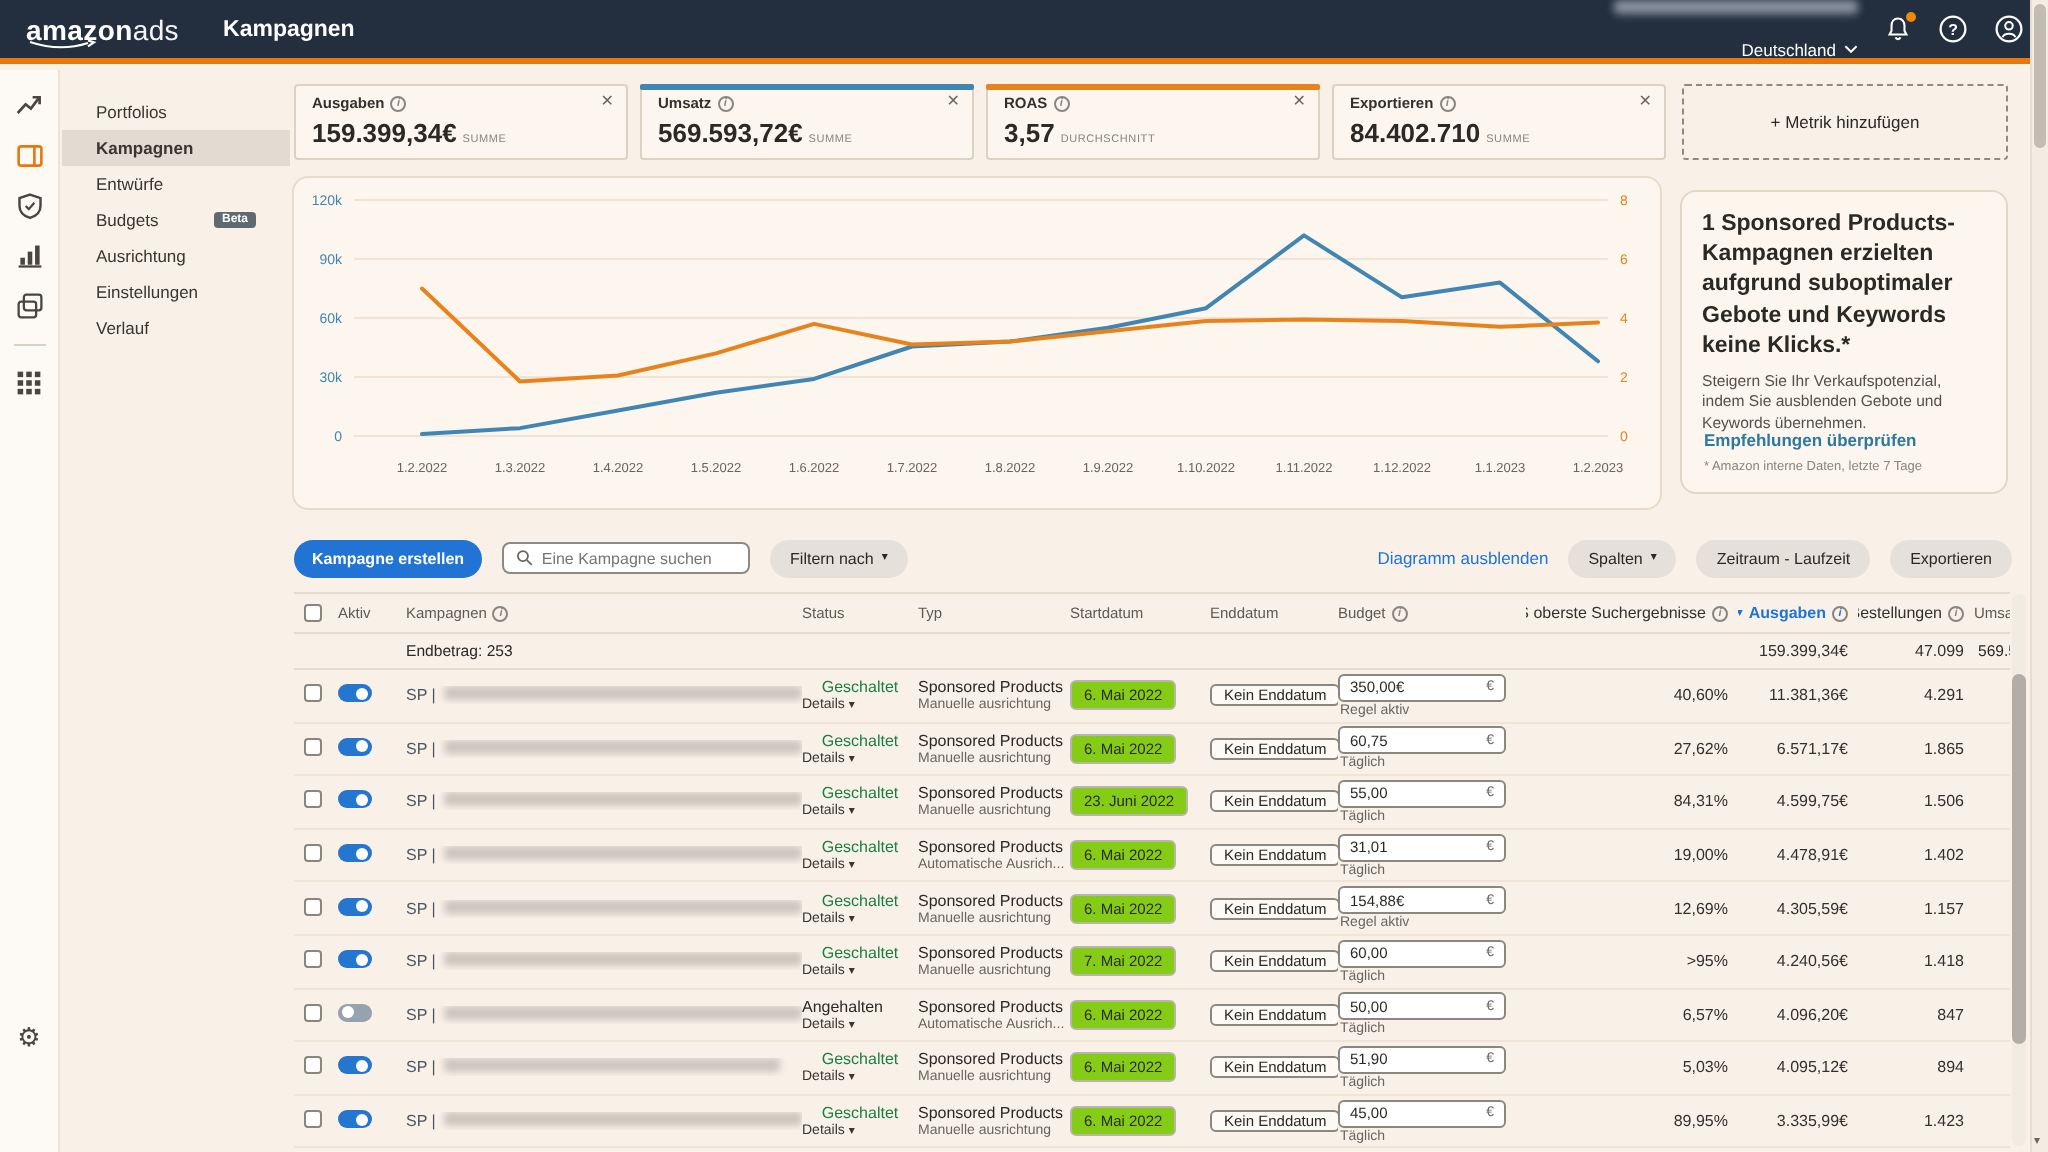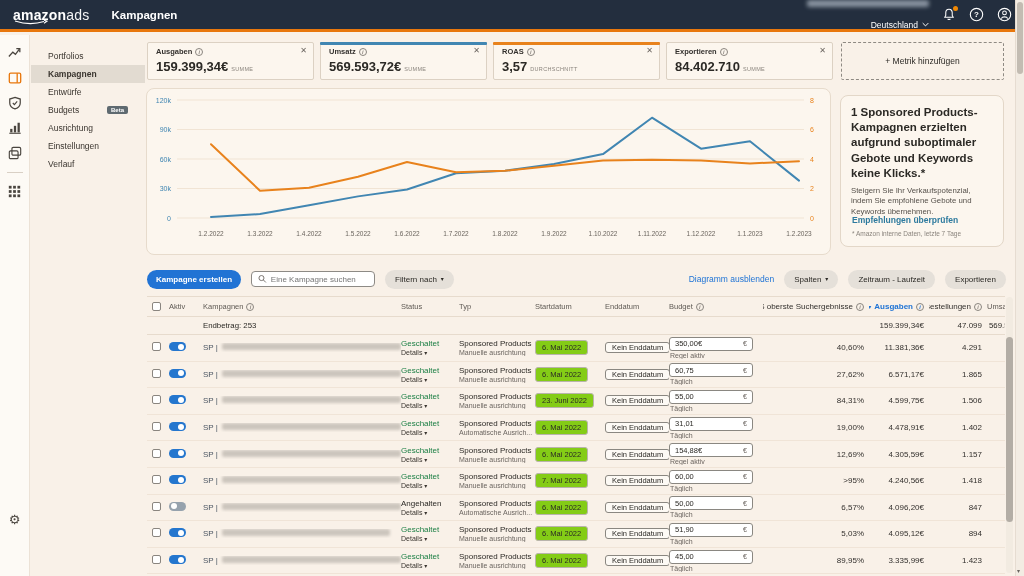--- a/index.html
+++ b/index.html
@@ -86,21 +86,21 @@
   .cell { overflow:hidden; white-space:nowrap; }
   .num { text-align:right; padding-right:5px; font-size:8px; color:#33302d; }
   .cb { display:inline-block; width:9px; height:9px; border:1px solid #8a857f; border-radius:2px; background:#fff; margin-left:5px; cursor:pointer; }
   .toggle { display:inline-block; width:17px; height:9px; border-radius:5px; position:relative; cursor:pointer; }
   .toggle.on { background:#2476ce; } .toggle.off { background:#96a2ad; }
   .knob { position:absolute; top:1.5px; width:6px; height:6px; background:#fff; border-radius:50%; }
   .on .knob { right:2px; } .off .knob { left:2px; }
   .name-cell { display:flex; align-items:flex-start; gap:4px; }
   .sp { font-size:8px; color:#4b5562; flex:none; }
   .blur { height:7px; background:#ccc5bd; border-radius:2px; filter:blur(1.8px); }
-  .st { font-size:8px; color:#2b2925; } .st.g { color:#1a7e43; }
+  .st { font-size:8px; color:#2b2925; } .st.g { color:#1a7e43;text-align:center; }
   .sub { font-size:7px; color:#6b6560; margin-top:1px; }
   .det { color:#3a352f; cursor:pointer; }
   .ty { font-size:8px; color:#2b2925; }
   .date-btn { background:#84cc16; border:1px solid #b9b4ac; border-radius:3px; font-size:7.5px; padding:2px 6px; color:#2b2925; cursor:pointer; font-family:inherit; }
   .end-btn { background:#fdfaf5; border:1px solid #8a8781; border-radius:3px; font-size:7.5px; padding:0 6px; color:#2b2925; cursor:pointer; font-family:inherit; }
   .binput { background:#fff; border:1px solid #8a8781; border-radius:3px; height:14px; width:84px;
             display:flex; align-items:center; justify-content:space-between; padding:0 5px; font-size:7.5px; cursor:text; }
   .beuro { color:#6b6560; font-size:7px; }
   .bsub { font-size:7px; color:#6b6560; margin-top:1px; padding-left:1px; }
 
@@ -305,21 +305,21 @@
         <text x="554" y="147" text-anchor="middle" font-size="6.5" fill="#6b655e">1.12.2022</text>
         <text x="603" y="147" text-anchor="middle" font-size="6.5" fill="#6b655e">1.1.2023</text>
         <text x="652" y="147" text-anchor="middle" font-size="6.5" fill="#6b655e">1.2.2023</text>
         <polyline points="64,128.01666666666668 113,125.06666666666666 162,116.21666666666667 211,107.36666666666667 260,100.48333333333333 309,84.25833333333333 358,81.8 407,74.91666666666666 456,65.08333333333334 505,28.700000000000003 554,59.675 603,52.3 652,91.63333333333333" fill="none" stroke="#4186b2" stroke-width="2" stroke-linejoin="round" stroke-linecap="round"></polyline>
         <polyline points="64,55.25 113,101.7125 162,98.7625 211,87.7 260,72.95 309,83.275 358,81.8 407,76.6375 456,71.475 505,70.7375 554,71.475 603,74.425 652,72.2125" fill="none" stroke="#e8821c" stroke-width="2" stroke-linejoin="round" stroke-linecap="round"></polyline>
       </svg>
   </div>
 
   <div class="insight">
     <h3>1 Sponsored Products-Kampagnen erzielten aufgrund suboptimaler Gebote und Keywords keine Klicks.*</h3>
-    <div class="ibody">Steigern Sie Ihr Verkaufspotenzial, indem Sie empfohlene Gebote und Keywords übernehmen.</div>
+    <div class="ibody">Steigern Sie Ihr Verkaufspotenzial, indem Sie ausblenden Gebote und Keywords übernehmen.</div>
     <div class="ilink">Empfehlungen überprüfen</div>
     <div class="ifoot">* Amazon interne Daten, letzte 7 Tage</div>
   </div>
 
   <div class="toolbar">
     <button class="btn-primary">Kampagne erstellen</button>
     <div class="search">
       <svg width="10" height="10" viewBox="0 0 14 14">
           <circle cx="5.5" cy="5.5" r="4" fill="none" stroke="#6b6560" stroke-width="1.4"></circle>
           <line x1="8.6" y1="8.6" x2="12.5" y2="12.5" stroke="#6b6560" stroke-width="1.4"></line>

